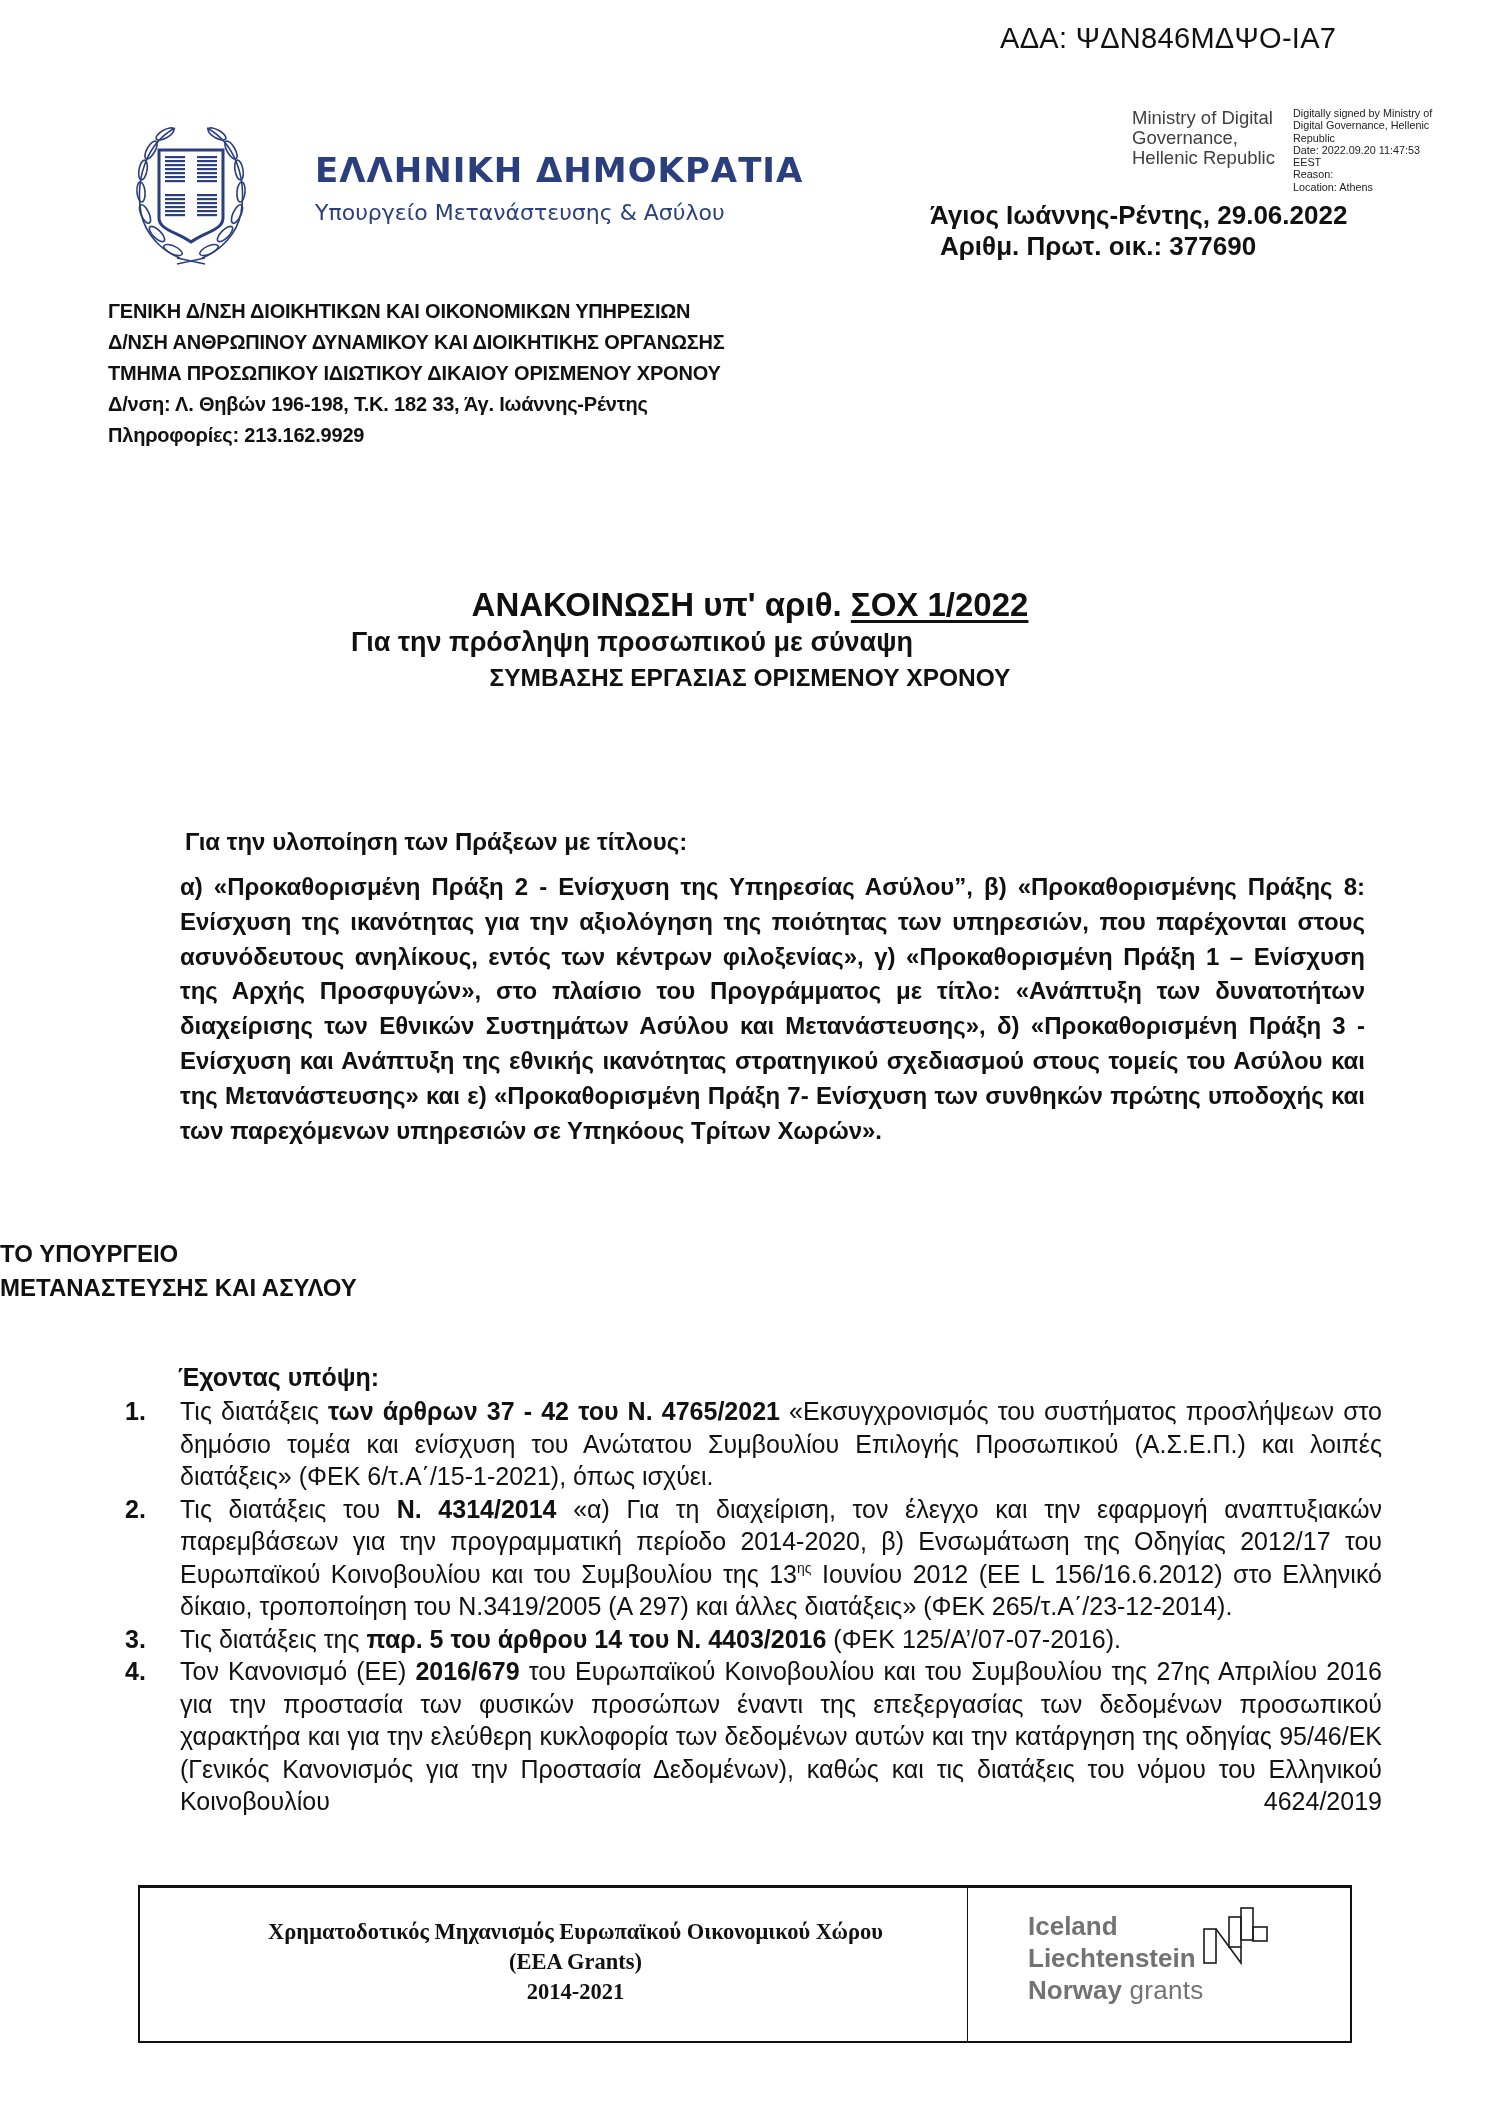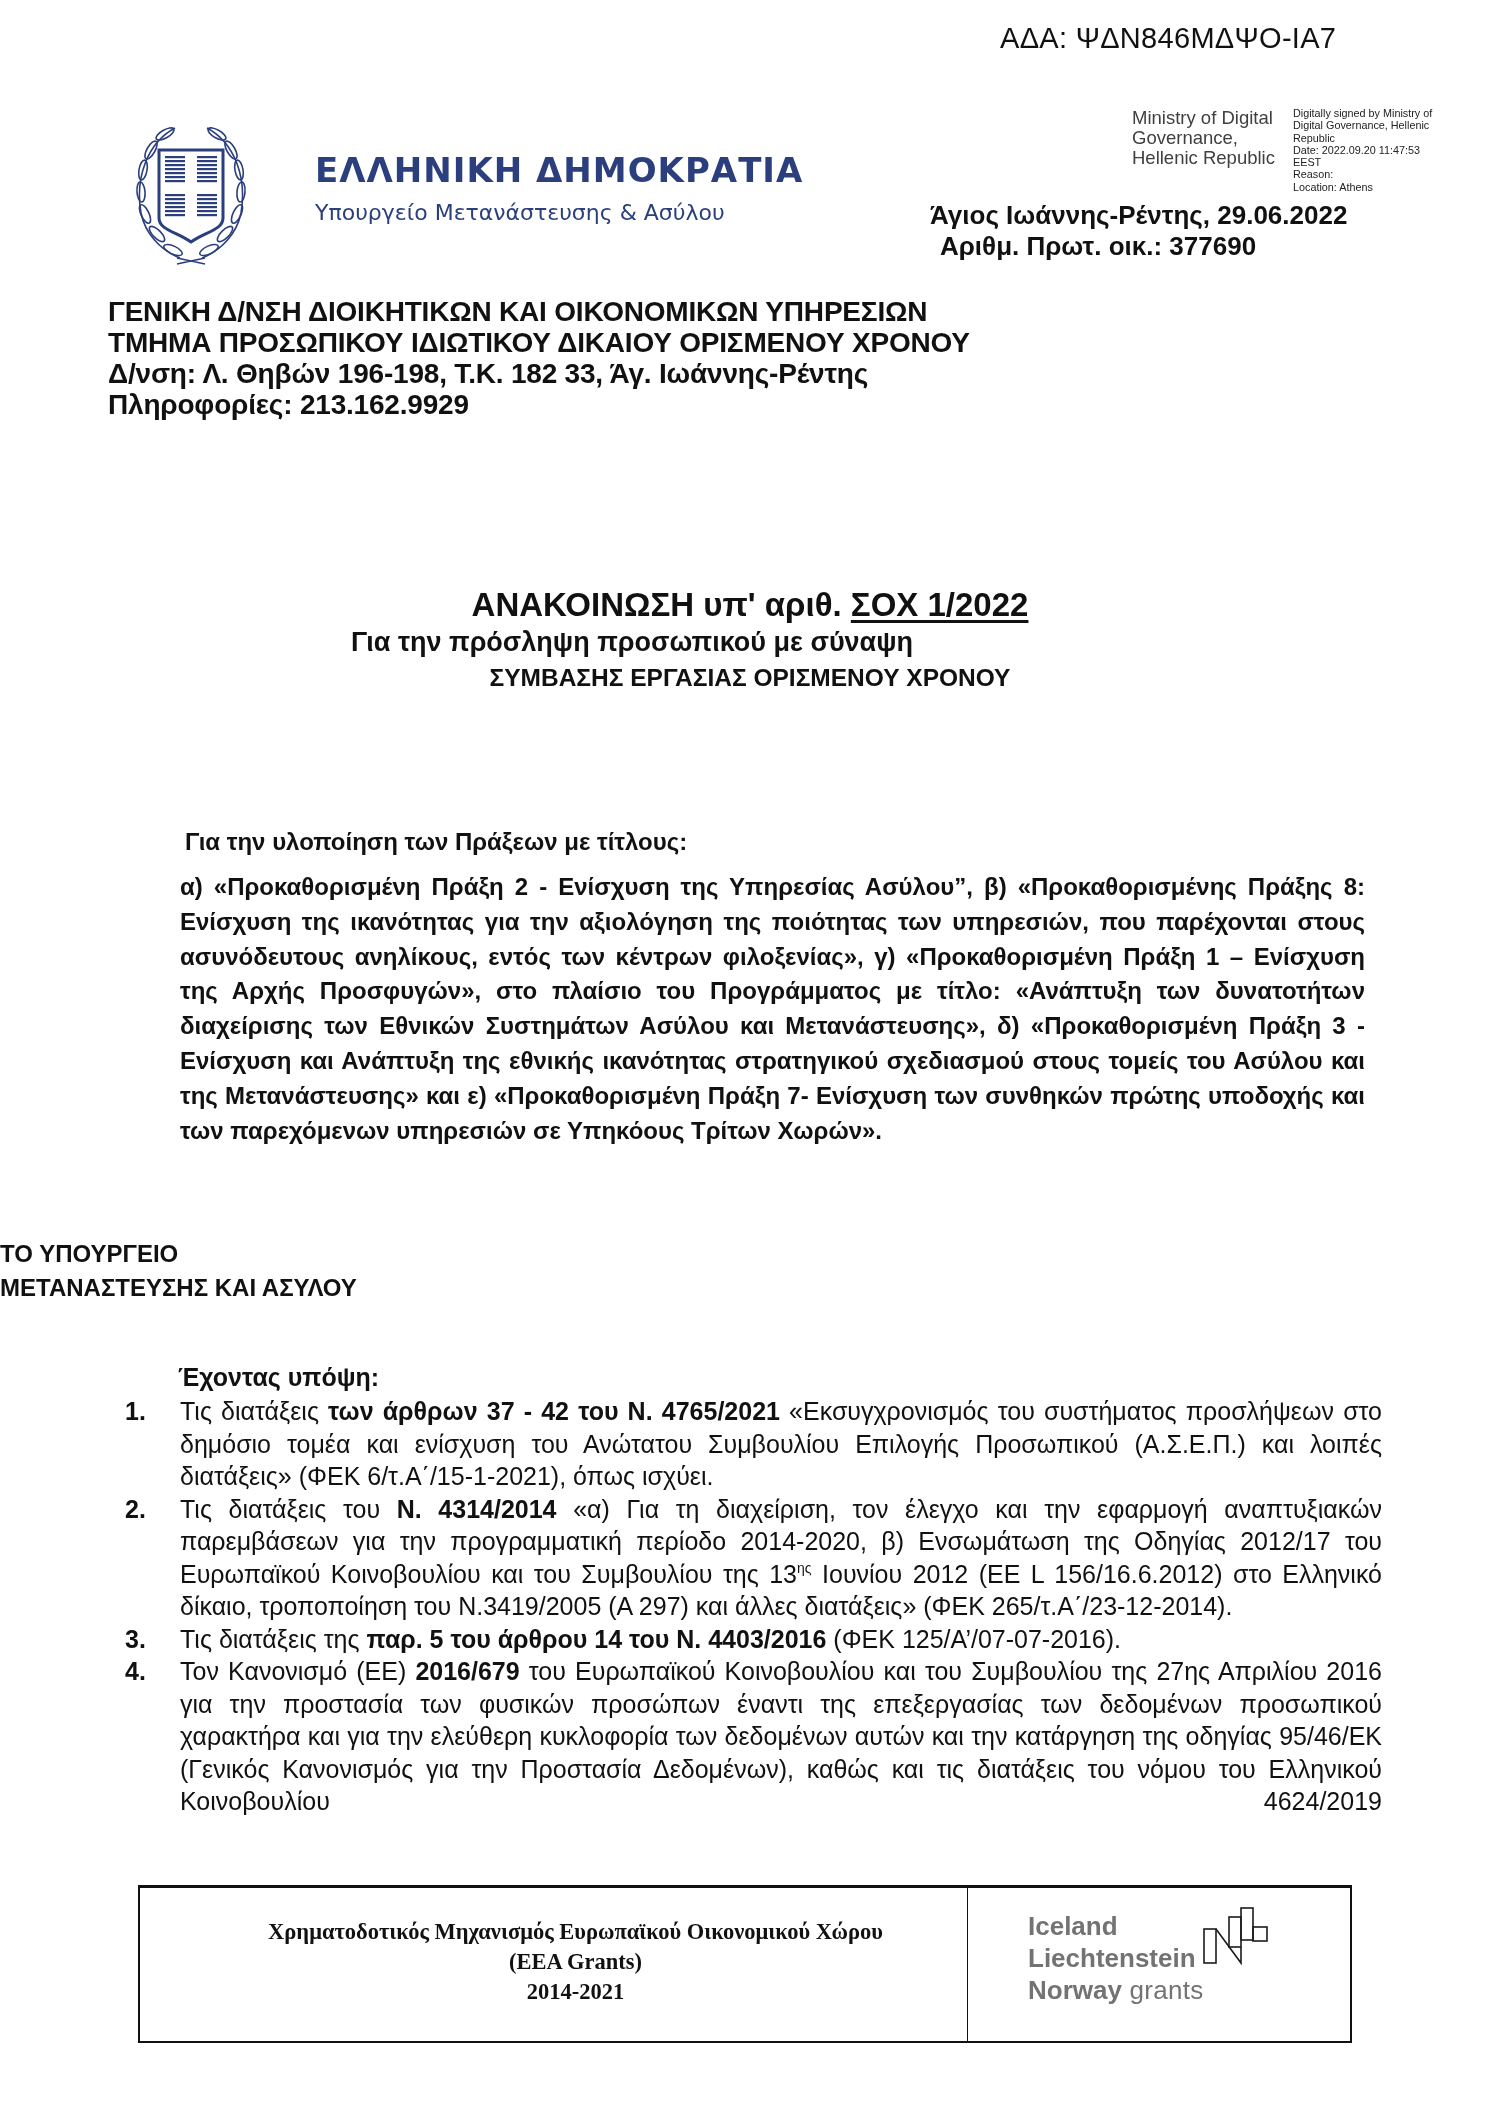--- a/index.html
+++ b/index.html
@@ -13,21 +13,21 @@
     .sig-name { left: 1132px; top: 108px; font-size: 18.5px; line-height: 20px; color: #404040; width: 160px; }
     .sig-details { left: 1293px; top: 107px; font-size: 10.8px; line-height: 12.3px; color: #222; width: 200px; }
 
     .emblem { left: 135px; top: 118px; width: 112px; height: 150px; }
     .brand-title { left: 315px; top: 150px; font-size: 34px; font-weight: bold; color: #2b3f7e; letter-spacing: 1px; font-family: "DejaVu Sans", sans-serif; }
     .brand-sub { left: 315px; top: 200px; font-size: 22px; color: #2b3f7e; font-family: "DejaVu Sans", sans-serif; font-weight: normal; }
 
     .place-date { left: 930px; top: 200px; font-size: 26px; font-weight: bold; line-height: 30px; }
     .prot-no { left: 940px; top: 231px; font-size: 26px; font-weight: bold; line-height: 30px; }
 
-    .dept-block { left: 108px; top: 296px; font-size: 28px; font-weight: bold; line-height: 31px; letter-spacing: -0.2px; }
+    .dept-block { left: 108px; top: 296px; font-size: 20px; font-weight: bold; line-height: 31px; letter-spacing: -0.2px; }
     .dept-block div { white-space: nowrap; }
 
     .ann-title { left: 0; width: 1500px; top: 585px; text-align: center; font-size: 33px; font-weight: bold; line-height: 40px; }
     .ann-title .code { text-decoration: underline; text-underline-offset: 4px; }
     .ann-sub1 { left: 0; width: 1264px; top: 625px; text-align: center; font-size: 27px; font-weight: bold; line-height: 34px; }
     .ann-sub2 { left: 0; width: 1500px; top: 662px; text-align: center; font-size: 24.5px; font-weight: bold; line-height: 32px; }
 
     .intro { left: 185px; top: 828px; font-size: 24px; font-weight: bold; }
 
     .actions { left: 180px; top: 870px; width: 1185px; font-size: 24px; font-weight: bold; line-height: 34.8px; text-align: justify; text-align-last: left; }
@@ -125,20 +125,21 @@
 </div>
 
 <div class="abs brand-title">ΕΛΛΗΝΙΚΗ ΔΗΜΟΚΡΑΤΙΑ</div>
 <div class="abs brand-sub">Υπουργείο Μετανάστευσης &amp; Ασύλου</div>
 
 <div class="abs place-date">Άγιος Ιωάννης-Ρέντης, 29.06.2022</div>
 <div class="abs prot-no">Αριθμ. Πρωτ. οικ.: 377690</div>
 
 <div class="abs dept-block">
   <div>ΓΕΝΙΚΗ Δ/ΝΣΗ ΔΙΟΙΚΗΤΙΚΩΝ ΚΑΙ ΟΙΚΟΝΟΜΙΚΩΝ ΥΠΗΡΕΣΙΩΝ</div>
+  <div>Δ/ΝΣΗ ΑΝΘΡΩΠΙΝΟΥ ΔΥΝΑΜΙΚΟΥ ΚΑΙ ΔΙΟΙΚΗΤΙΚΗΣ ΟΡΓΑΝΩΣΗΣ</div>
   <div>ΤΜΗΜΑ ΠΡΟΣΩΠΙΚΟΥ ΙΔΙΩΤΙΚΟΥ ΔΙΚΑΙΟΥ ΟΡΙΣΜΕΝΟΥ ΧΡΟΝΟΥ</div>
   <div>Δ/νση: Λ. Θηβών 196-198, Τ.Κ. 182 33, Άγ. Ιωάννης-Ρέντης</div>
   <div>Πληροφορίες: 213.162.9929</div>
 </div>
 
 <div class="abs ann-title"><span>ΑΝΑΚΟΙΝΩΣΗ υπ' αριθ. </span><span class="code">ΣΟΧ 1/2022</span></div>
 <div class="abs ann-sub1">Για την πρόσληψη προσωπικού με σύναψη</div>
 <div class="abs ann-sub2">ΣΥΜΒΑΣΗΣ ΕΡΓΑΣΙΑΣ ΟΡΙΣΜΕΝΟΥ ΧΡΟΝΟΥ</div>
 
 <div class="abs intro">Για την  υλοποίηση των Πράξεων με τίτλους:</div>

